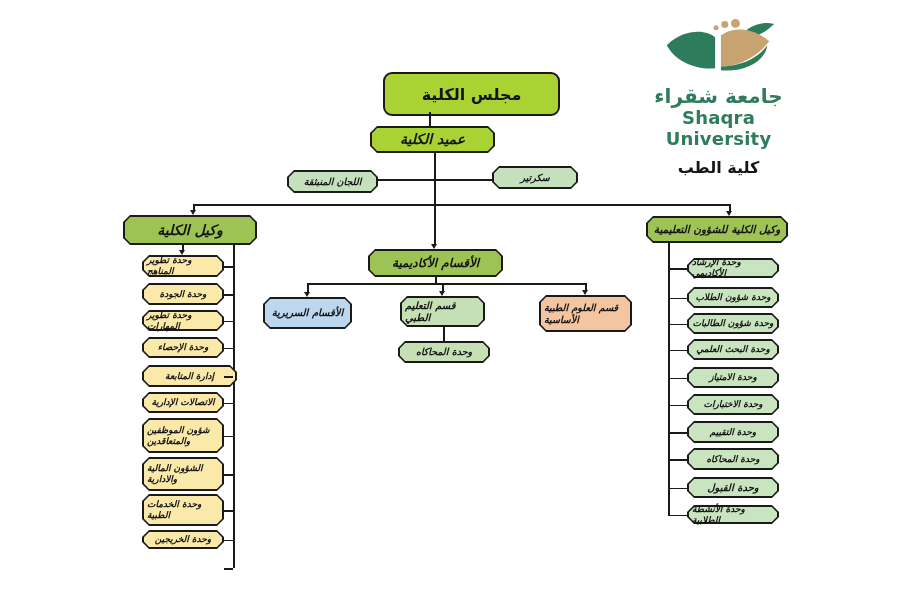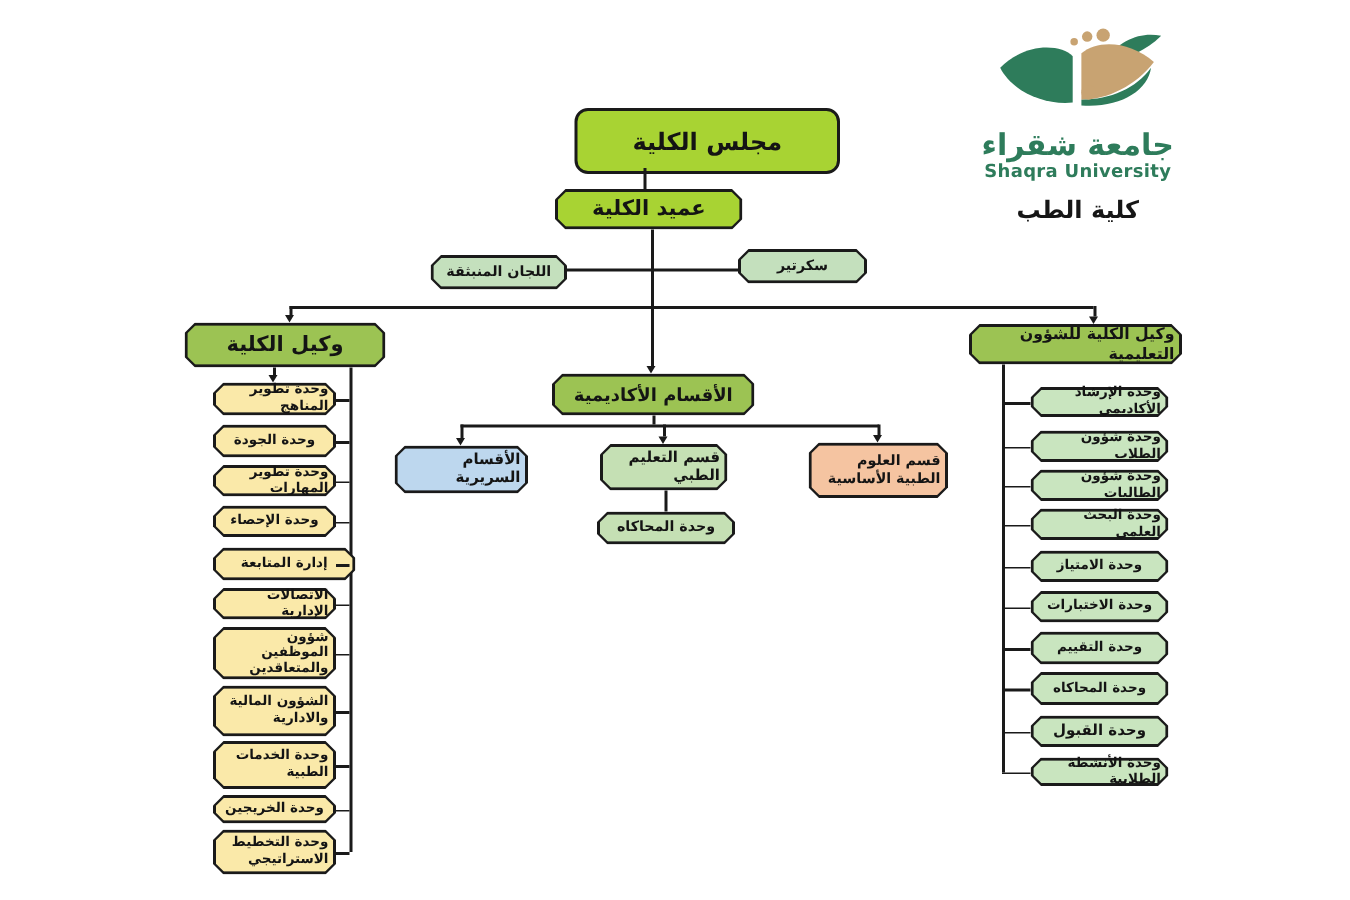--- a/index.html
+++ b/index.html
@@ -7,29 +7,29 @@
          font-family:"DejaVu Sans","Liberation Sans",sans-serif;}
   
   .obox{position:absolute;}
   .obox::before{content:"";position:absolute;inset:0;background:var(--line);
     clip-path:polygon(7px 0,calc(100% - 7px) 0,100% 7px,100% calc(100% - 7px),
     calc(100% - 7px) 100%,7px 100%,0 calc(100% - 7px),0 7px);}
   .obox::after{content:"";position:absolute;inset:1.8px;background:var(--fill);
     clip-path:polygon(5.6px 0,calc(100% - 5.6px) 0,100% 5.6px,100% calc(100% - 5.6px),
     calc(100% - 5.6px) 100%,5.6px 100%,0 calc(100% - 5.6px),0 5.6px);}
   .olabel{position:absolute;inset:0;z-index:1;display:flex;align-items:center;justify-content:center;
-    text-align:right;font-weight:bold;direction:rtl;line-height:1.18;padding:1px 5px;color:#141414;}
+    text-align:left;font-weight:bold;direction:rtl;line-height:1.18;padding:1px 5px;color:#141414;font-style:italic;}
   .rbox{position:absolute;background:var(--fill);border:2.2px solid var(--line);border-radius:9px;
     display:flex;align-items:center;justify-content:center;font-weight:bold;direction:rtl;color:#141414;margin-left:40px;}
   .ln{position:absolute;background:var(--line);}
   .arr{position:absolute;width:0;height:0;border-left:3.5px solid transparent;
     border-right:3.5px solid transparent;border-top:5px solid var(--line);}
   .logo{position:absolute;left:646px;top:18px;width:145px;text-align:center;}
   .logo-ar{font-weight:bold;font-size:20px;color:var(--logo-green);direction:rtl;line-height:1.05;}
-  .logo-en{font-weight:bold;font-size:12px;color:var(--logo-green);letter-spacing:.2px;}
+  .logo-en{font-weight:bold;font-size:18px;color:var(--logo-green);letter-spacing:.2px;}
   .logo-college{font-size:16px;color:#161616;direction:rtl;margin-top:9px;font-weight:600;}
 </style>
 </head>
 <body>
 
 <div class="stage" style="--bright: #A8D333; --pale: #C4E0BD; --mid: #9CC353; --yellow: #FAE9A9; --ugreen: #C9E5BF; --blue: #BDD7EE; --cgreen: #C5E0B4; --salmon: #F5C4A1; --line: #1a1a1a; --logo-green: #2E7C5B;">
 
   <div class="logo">
     <svg width="116" height="64" viewBox="0 0 120 66">
       <circle cx="57" cy="10" r="2.6" fill="#C8A372"></circle>
@@ -147,23 +147,20 @@
     </div>
     <div class="ln" style="left: 224px; top: 474px; width: 9px; height: 1.5px;"></div>
     <div class="obox" style="left: 142px; top: 494px; width: 82px; height: 32px; --fill: var(--yellow); font-size: 9px;">
       <span class="olabel">وحدة الخدمات الطبية</span>
     </div>
     <div class="ln" style="left: 224px; top: 510px; width: 9px; height: 1.5px;"></div>
     <div class="obox" style="left: 142px; top: 530px; width: 82px; height: 19px; --fill: var(--yellow); font-size: 9px;">
       <span class="olabel">وحدة الخريجين</span>
     </div>
     <div class="ln" style="left: 224px; top: 539.5px; width: 9px; height: 1.5px;"></div>
-    <div class="obox" style="left: 142px; top: 553px; width: 82px; height: 30px; --fill: var(--yellow); font-size: 9px;">
-      <span class="olabel">وحدة التخطيط الاستراتيجي</span>
-    </div>
     <div class="ln" style="left: 224px; top: 568px; width: 9px; height: 1.5px;"></div>
     <div class="obox" style="left: 687px; top: 258px; width: 92px; height: 20px; --fill: var(--ugreen); font-size: 9px;">
       <span class="olabel">وحدة الإرشاد الأكاديمي</span>
     </div>
     <div class="ln" style="left: 668px; top: 268px; width: 19px; height: 1.5px;"></div>
     <div class="obox" style="left: 687px; top: 287px; width: 92px; height: 21px; --fill: var(--ugreen); font-size: 9px;">
       <span class="olabel">وحدة شؤون الطلاب</span>
     </div>
     <div class="ln" style="left: 668px; top: 297.5px; width: 19px; height: 1.5px;"></div>
     <div class="obox" style="left: 687px; top: 313px; width: 92px; height: 21px; --fill: var(--ugreen); font-size: 9px;">

